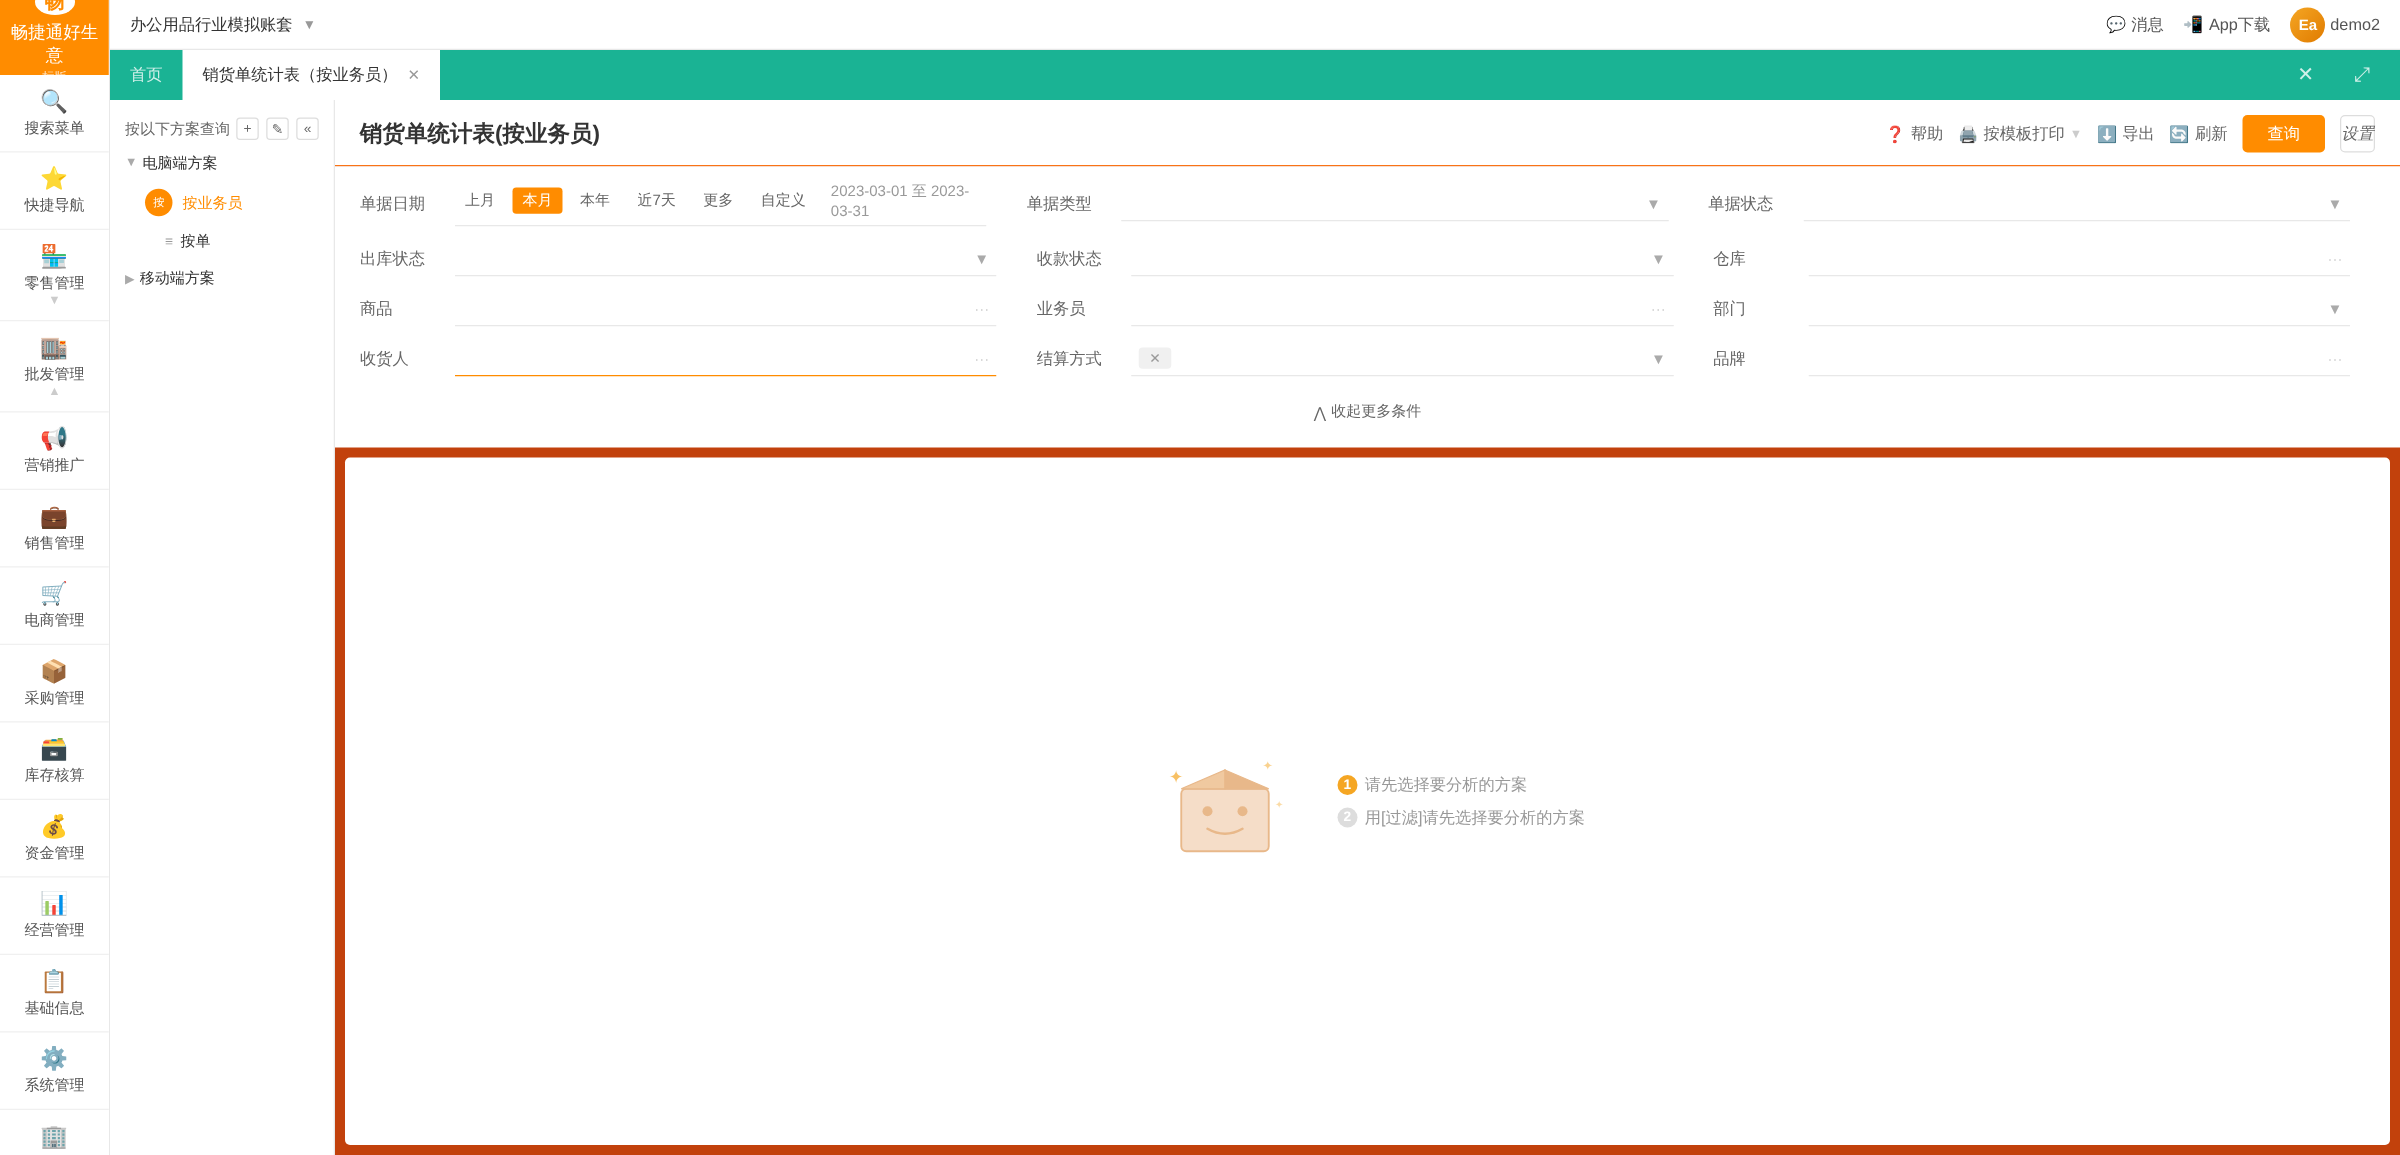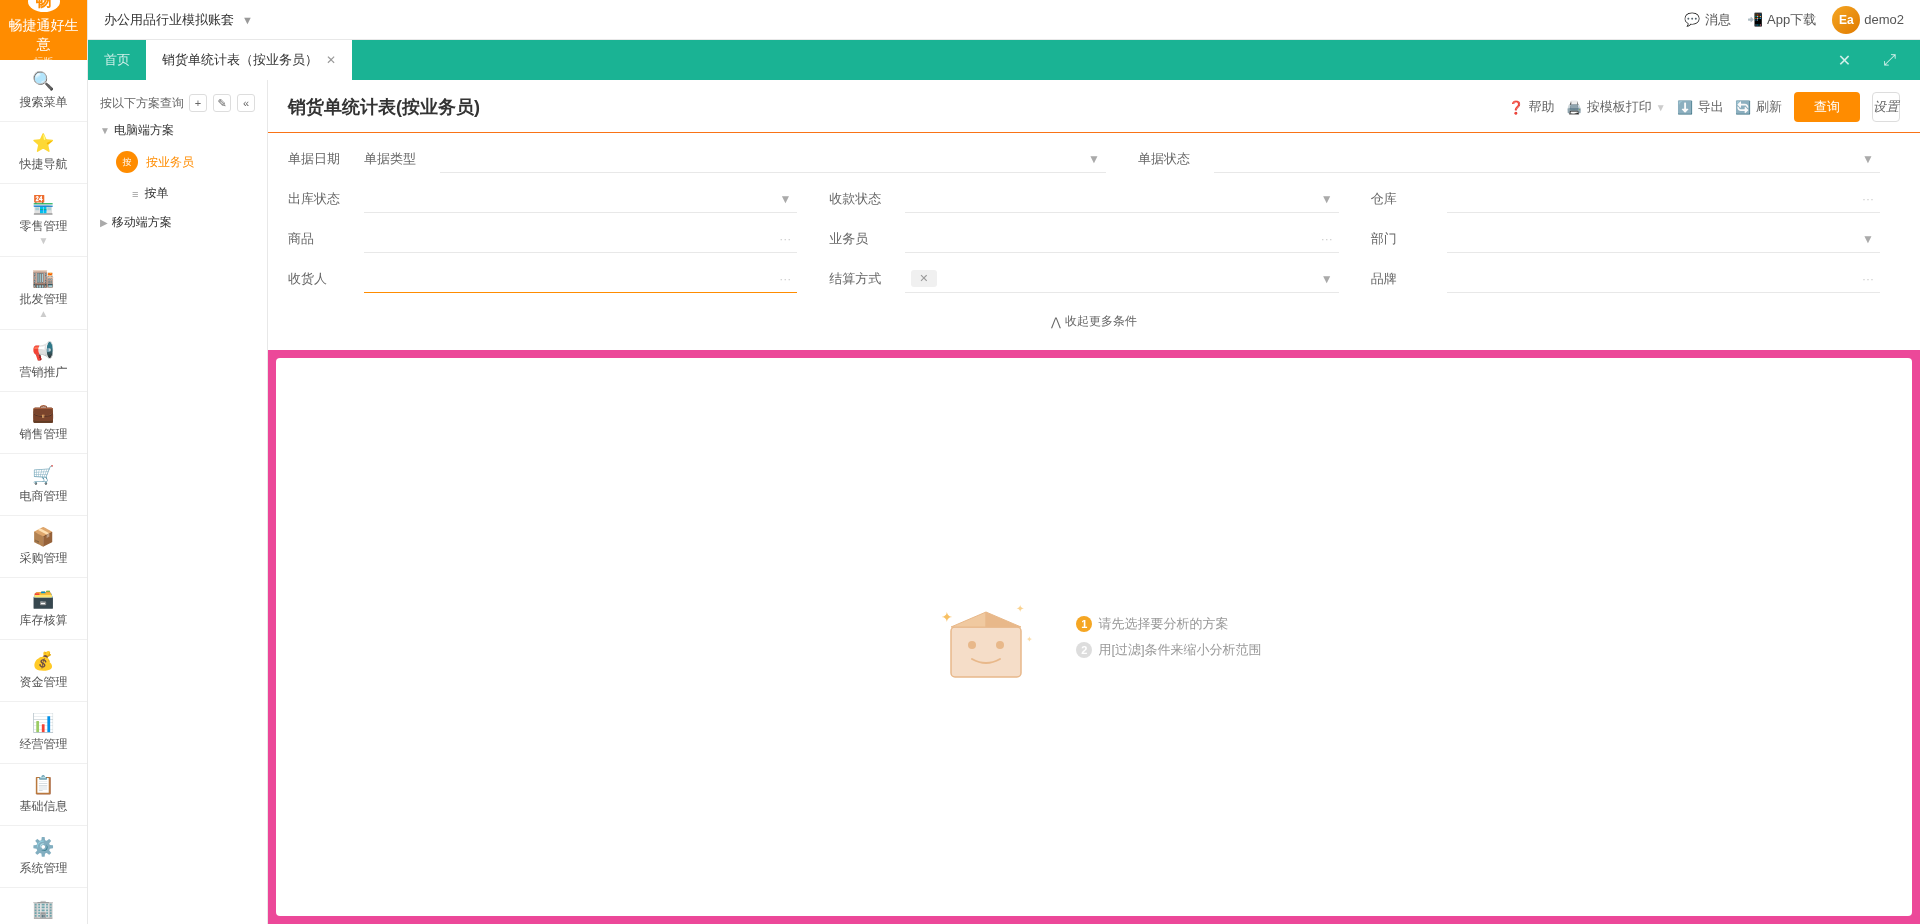--- a/index.html
+++ b/index.html
@@ -132,21 +132,21 @@
       padding: 0 12px;
       cursor: pointer;
       font-size: 16px;
     }
 
     
     #content {
       flex: 1;
       display: flex;
       overflow: hidden;
-      background: #ec4899;
+      background: #c2410c;
     }
 
     
     #left-panel {
       width: 180px;
       background: #fff;
       border-right: 1px solid #e8e8e8;
       padding: 10px 0;
       flex-shrink: 0;
       overflow-y: auto;
@@ -526,20 +526,31 @@
             <button class="btn-primary">查询</button>
             <button class="btn-secondary">设置</button>
           </div>
         </div>
       </div>
 
       <div id="filter-area">
 
         <div class="filter-row">
           <span class="filter-label">单据日期</span>
+          <div style="display:flex;align-items:center;flex:1;margin-right:20px;border-bottom:1px solid #e8e8e8;padding-bottom:4px;">
+            <div class="date-shortcuts">
+              <span class="date-btn">上月</span>
+              <span class="date-btn active-date">本月</span>
+              <span class="date-btn">本年</span>
+              <span class="date-btn">近7天</span>
+              <span class="date-btn">更多</span>
+              <span class="date-btn">自定义</span>
+            </div>
+            <span class="date-range">2023-03-01 至 2023-03-31</span>
+          </div>
           <span class="filter-label">单据类型</span>
           <div class="filter-field" style="flex:1;margin-right:20px;">
             <span class="field-dropdown">▼</span>
           </div>
           <span class="filter-label">单据状态</span>
           <div class="filter-field" style="flex:1;">
             <span class="field-dropdown">▼</span>
           </div>
         </div>
 
@@ -617,21 +628,21 @@
             <text x="100" y="65" font-size="8" fill="#f5a623" opacity="0.4">✦</text>
           </svg>
 
           <ul class="empty-tips">
             <li>
               <span class="tip-num" style="background:#f5a623;">1</span>
               <span>请先选择要分析的方案</span>
             </li>
             <li>
               <span class="tip-num" style="background:#ddd;">2</span>
-              <span>用[过滤]条件来缩小分析范围</span>
+              <span>用[过滤]请先选择要分析的方案</span>
             </li>
           </ul>
         </div>
       </div>
 
     </div>
   </div>
 </div>
 
 </body></html>

